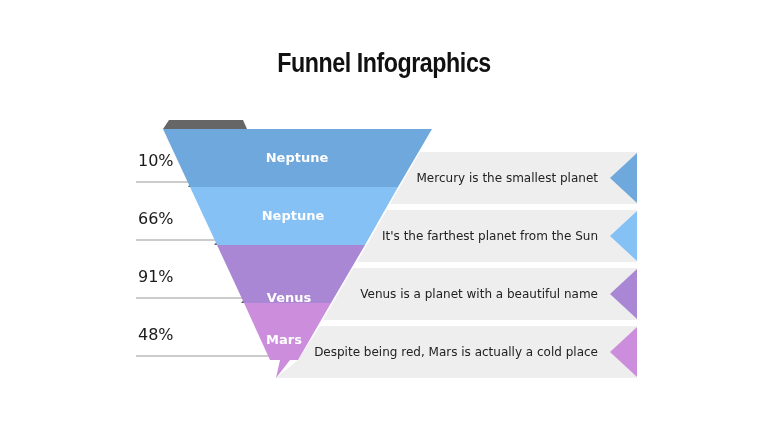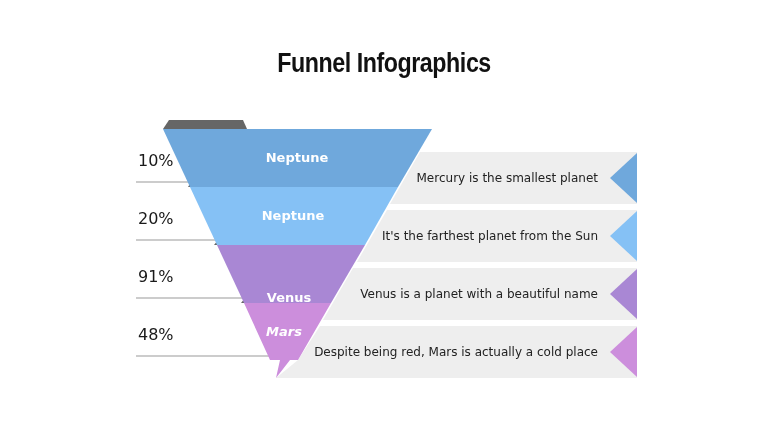--- a/index.html
+++ b/index.html
@@ -40,25 +40,25 @@
   <polygon points="214,245 218,240 221,245" fill="#666666"></polygon>
   <polygon points="241,303 245,298 248,303" fill="#666666"></polygon>
 
   <polygon points="163,129 432,129 398,187 190,187" fill="#6fa8dc"></polygon>
   <polygon points="190,187 398,187 365,245 217,245" fill="#85c1f5"></polygon>
   <polygon points="217,245 365,245 331,303 244,303" fill="#a987d4"></polygon>
   <polygon points="244,303 331,303 298,360 290,360 276,378 280,360 270,360" fill="#cc8edc"></polygon>
 </svg>
 
 <div class="pct" style="top:151px;">10%</div>
-<div class="pct" style="top:209px;">20%</div>
+<div class="pct" style="top:209px;">66%</div>
 <div class="pct" style="top:267px;">91%</div>
 <div class="pct" style="top:325px;">48%</div>
 
 <div class="seg-label" style="left:237px;top:150px;">Neptune</div>
 <div class="seg-label" style="left:233px;top:208px;">Neptune</div>
 <div class="seg-label" style="left:229px;top:266px;margin-top:24px;">Venus</div>
-<div class="seg-label" style="left:224px;top:324px;font-style:italic;">Mars</div>
+<div class="seg-label" style="left:224px;top:332px;">Mars</div>
 
 <div class="desc" style="top:171px;">Mercury is the smallest planet</div>
 <div class="desc" style="top:229px;">It's the farthest planet from the Sun</div>
 <div class="desc" style="top:287px;">Venus is a planet with a beautiful name</div>
 <div class="desc" style="top:345px;">Despite being red, Mars is actually a cold place</div>
 
 </body></html>

